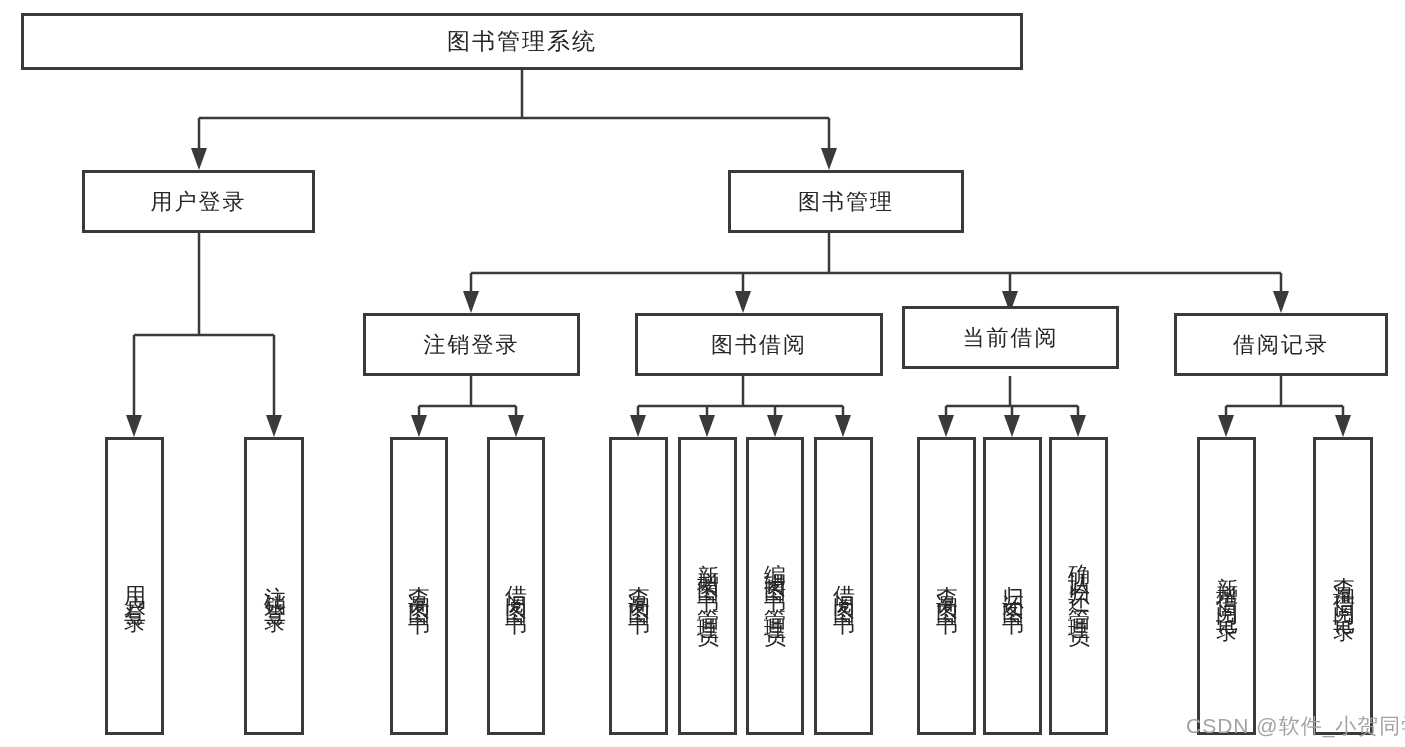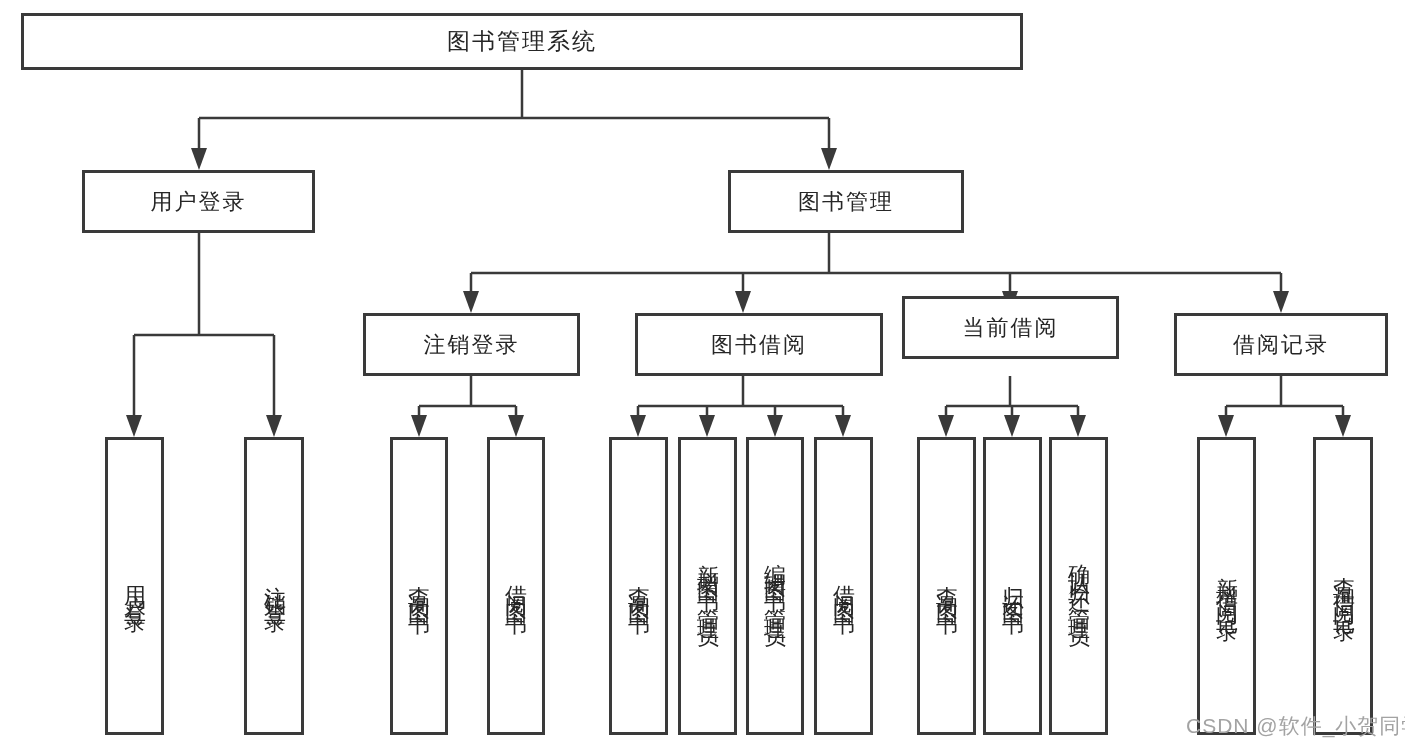--- a/index.html
+++ b/index.html
@@ -104,21 +104,21 @@
     </g>
   </svg>
 
   <div class="box h root" style="left:21px;top:13px;width:1002px;height:57px">图书管理系统</div>
 
   <div class="box h" style="left:82px;top:170px;width:233px;height:63px">用户登录</div>
   <div class="box h" style="left:728px;top:170px;width:236px;height:63px">图书管理</div>
 
   <div class="box h" style="left:363px;top:313px;width:217px;height:63px">注销登录</div>
   <div class="box h" style="left:635px;top:313px;width:248px;height:63px">图书借阅</div>
-  <div class="box h" style="left:902px;top:296px;width:217px;height:63px">当前借阅</div>
+  <div class="box h" style="left:902px;top:306px;width:217px;height:63px">当前借阅</div>
   <div class="box h" style="left:1174px;top:313px;width:214px;height:63px">借阅记录</div>
 
   <div class="box v" style="left:105px;top:437px;width:59px;height:298px">用户登录</div>
   <div class="box v" style="left:244px;top:437px;width:60px;height:298px">注销登录</div>
 
   <div class="box v" style="left:390px;top:437px;width:58px;height:298px">查询图书</div>
   <div class="box v" style="left:487px;top:437px;width:58px;height:298px">借阅图书</div>
 
   <div class="box v" style="left:609px;top:437px;width:59px;height:298px">查询图书</div>
   <div class="box v" style="left:678px;top:437px;width:59px;height:298px">新增图书（管理员）</div>

